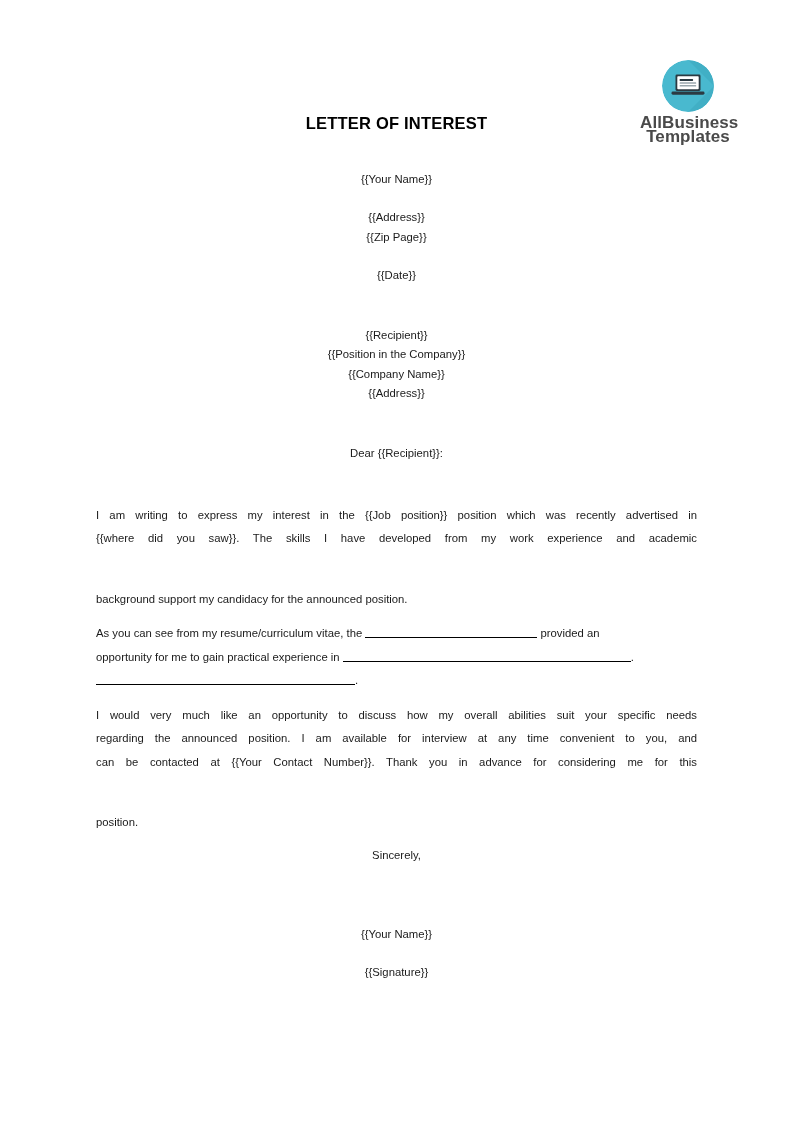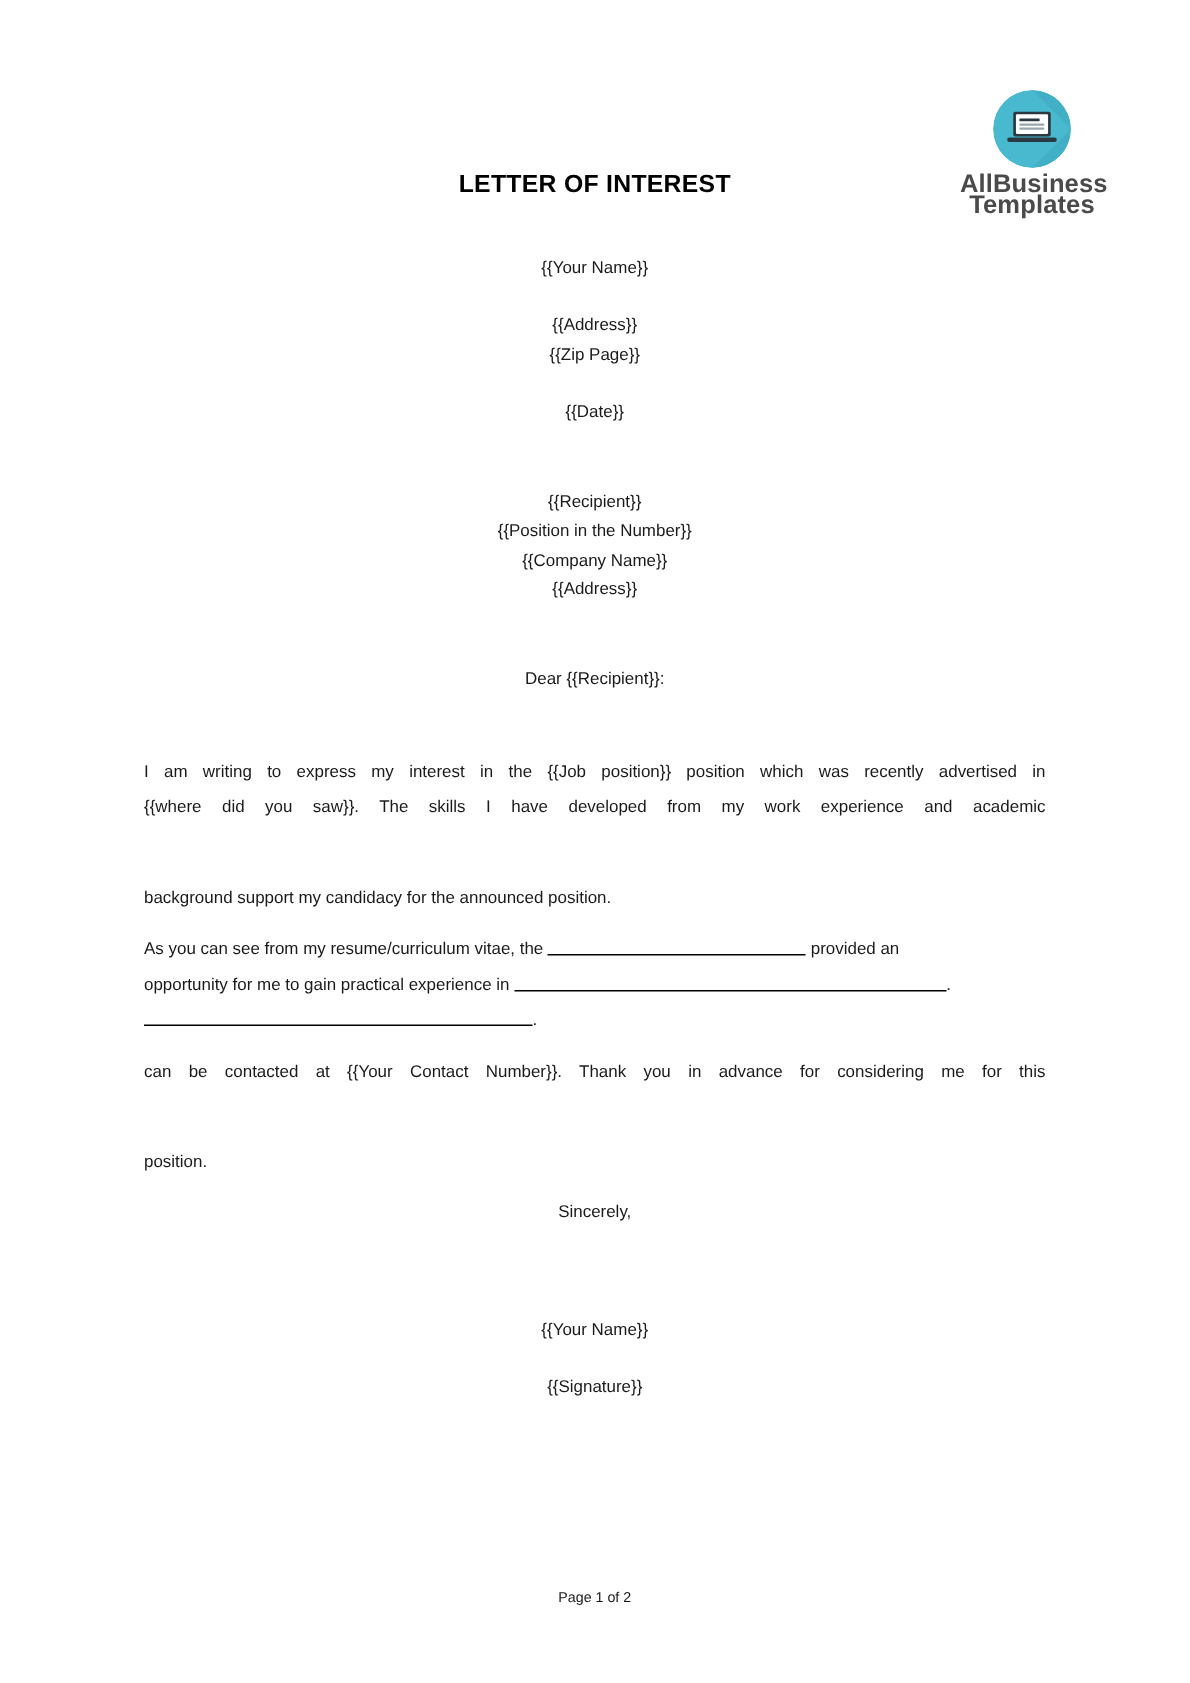--- a/index.html
+++ b/index.html
@@ -152,21 +152,21 @@
     <div class="line">{{Your Name}}</div>
     <div class="gap-md"></div>
     <div class="line">{{Address}}</div>
     <div class="line">{{Zip Page}}</div>
     <div class="gap-md"></div>
     <div class="line">{{Date}}</div>
 
     <div class="gap-xl"></div>
 
     <div class="line">{{Recipient}}</div>
-    <div class="line">{{Position in the Number}}</div>
+    <div class="line">{{Position in the Company}}</div>
     <div class="line">{{Company Name}}</div>
     <div class="line">{{Address}}</div>
 
     <div class="gap-xl"></div>
 
     <div class="line">Dear {{Recipient}}:</div>
 
     <div style="height:40px"></div>
 
     <div class="para">
@@ -188,30 +188,31 @@
         <span class="blank blank-b"></span><span>.</span>
       </div>
       <div style="line-height:23.5px">
         <span class="blank blank-d"></span><span>.</span>
       </div>
     </div>
 
     <div class="gap-sm"></div>
 
     <div class="para">
+      <span class="jline">I would very much like an opportunity to discuss how my overall abilities suit your specific needs</span>
+      <span class="jline">regarding the announced position. I am available for interview at any time convenient to you, and</span>
       <span class="jline">can be contacted at {{Your Contact Number}}. Thank you in advance for considering me for this</span>
       <span class="jline last">position.</span>
     </div>
 
     <div class="gap-sm"></div>
 
     <div class="line">Sincerely,</div>
     <div class="gap-xl"></div>
     <div style="height:19px"></div>
     <div class="line">{{Your Name}}</div>
     <div class="gap-md"></div>
     <div class="line">{{Signature}}</div>
 
   </div>
 
-  <div class="footer">Page 1 of 2</div>
 
 </div>
 
 </body></html>

